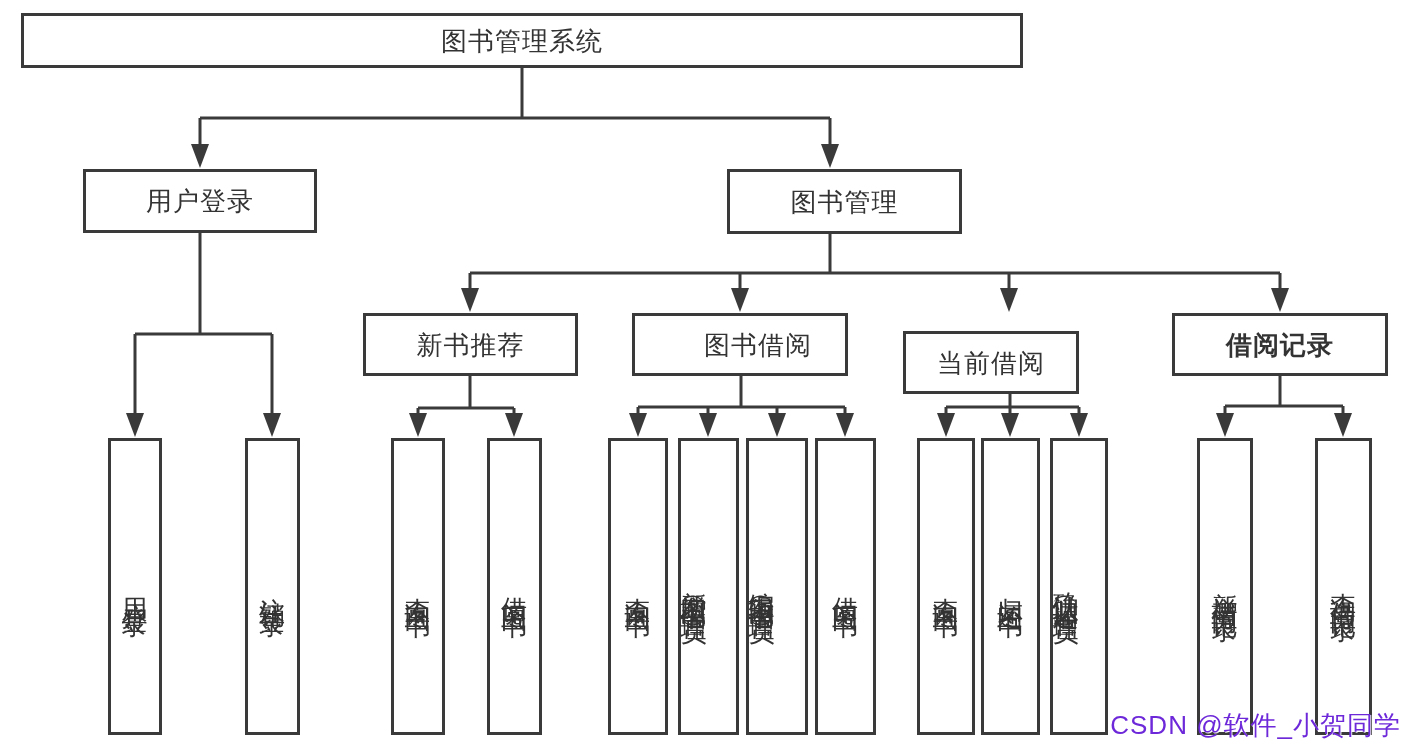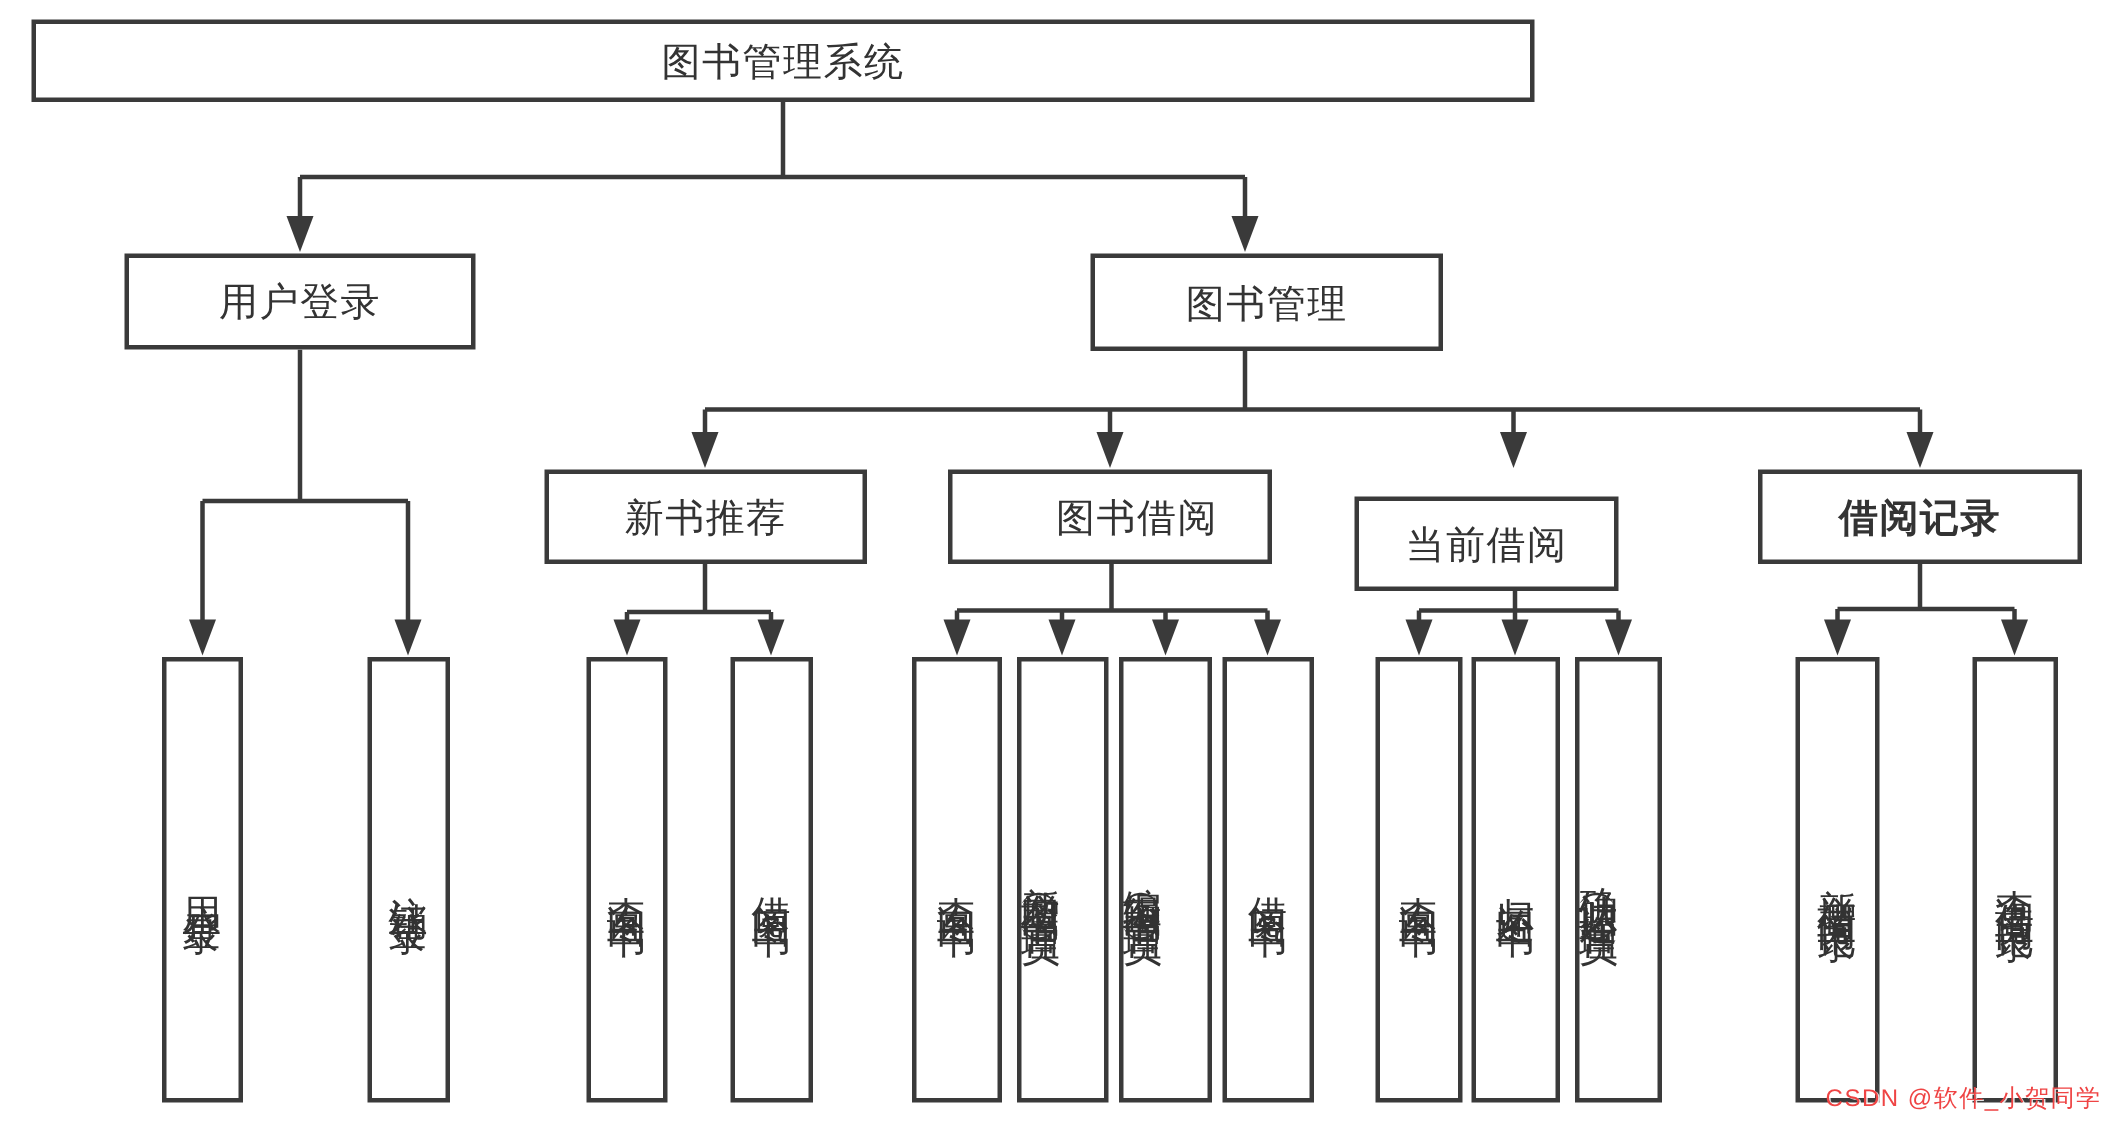--- a/index.html
+++ b/index.html
@@ -66,22 +66,22 @@
   #n-c4 { left:815px;  width:61px; }
   #n-d1 { left:917px;  width:58px; }
   #n-d2 { left:981px;  width:59px; }
   #n-d3 { left:1050px; width:58px; }
   #n-e1 { left:1197px; width:56px; }
   #n-e2 { left:1315px; width:57px; }
 
   #watermark {
     position:absolute;
     right:4px; bottom:4px;
-    font-size:16px;
-    color:#ef4444;
+    font-size:26px;
+    color:#6d28d9;
     letter-spacing:1px;
     text-shadow:1px 1px 0 rgba(255,255,255,0.85);
     white-space:nowrap;
   }
 </style>
 </head>
 <body>
 
 <div id="canvas">
 

